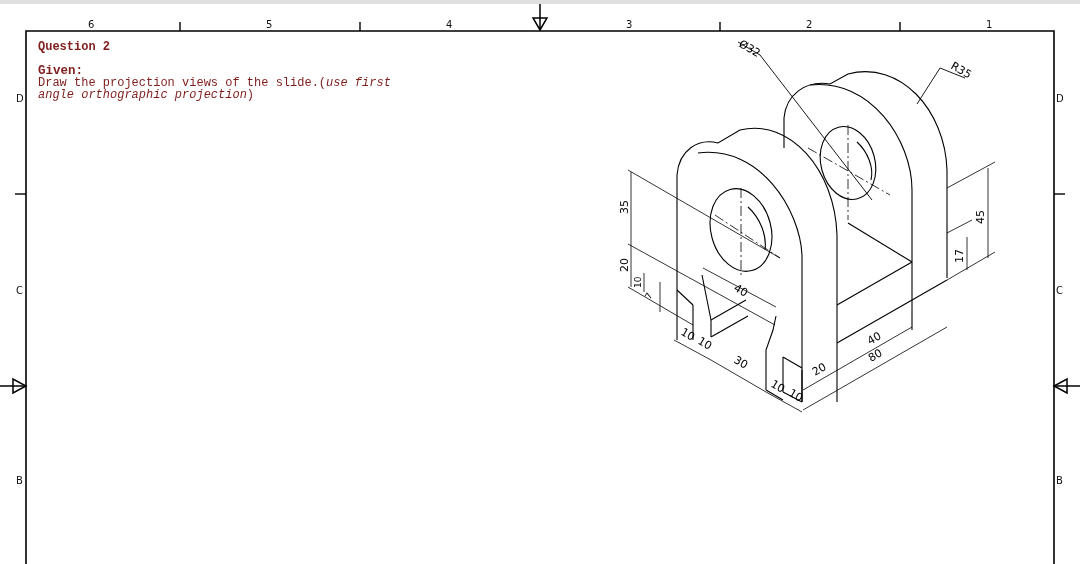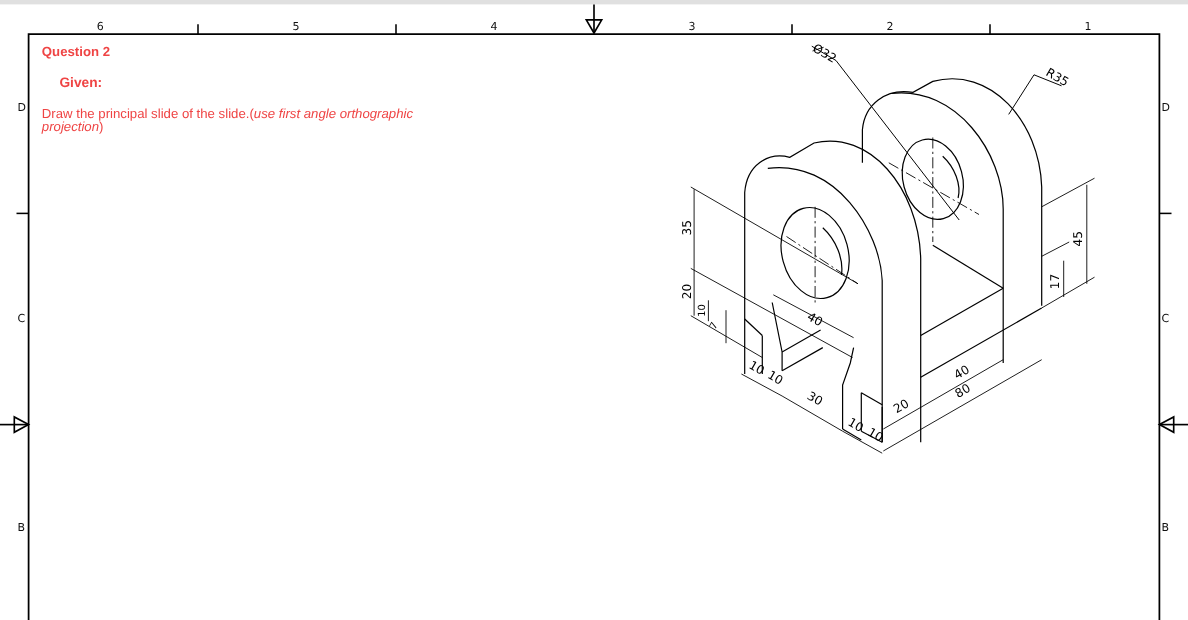--- a/index.html
+++ b/index.html
@@ -1,21 +1,21 @@
 <!DOCTYPE html>
 <html><head>
 <meta charset="utf-8">
 <style>
   html, body { margin:0; padding:0; }
   body { width:1080px; height:564px; background:#ffffff; position:relative; overflow:hidden; font-family:"DejaVu Sans", sans-serif; }
   .topband { position:absolute; left:0; top:0; width:1080px; height:4px; background:#e0e0e0; }
   .zone-label { position:absolute; font-family:"DejaVu Sans", sans-serif; font-size:10px; color:#111; line-height:10px; }
-  .text-block { position:absolute; left:38px; top:41px; width:360px; font-family:Liberation Sans, sans-serif; color:#ef4444; font-size:12px; line-height:12px; }
+  .text-block { position:absolute; left:38px; top:41px; width:360px; font-family:Liberation Mono, monospace; color:#7f1d1d; font-size:12px; line-height:12px; }
   .q-title { font-weight:bold; font-size:12px; margin:0 0 12px 0; }
-  .sec-head { font-weight:bold; font-size:12.5px; margin:16px; }
+  .sec-head { font-weight:bold; font-size:12.5px; margin:0; }
   .sec-body { margin:0 0 9px 0; }
   .sec-body i { font-style:italic; }
   svg.frame { position:absolute; left:0; top:0; }
 </style>
 </head>
 <body>
 
 <div class="topband"></div>
 
 <div class="zone-label" style="left:88px;top:20px;">6</div>
@@ -28,21 +28,21 @@
 <div class="zone-label" style="left:16px;top:94px;">D</div>
 <div class="zone-label" style="left:16px;top:286px;">C</div>
 <div class="zone-label" style="left:16px;top:476px;">B</div>
 <div class="zone-label" style="left:1056px;top:94px;">D</div>
 <div class="zone-label" style="left:1056px;top:286px;">C</div>
 <div class="zone-label" style="left:1056px;top:476px;">B</div>
 
 <div class="text-block">
   <p class="q-title">Question 2</p>
   <p class="sec-head">Given:</p>
-  <p class="sec-body"><span>Draw the principal slide of the slide.(</span><i>use first angle orthographic projection</i><span>)</span></p>
+  <p class="sec-body"><span>Draw the projection views of the slide.(</span><i>use first angle orthographic projection</i><span>)</span></p>
 </div>
 
 <svg class="frame" width="1080" height="564" viewBox="0 0 1080 564">
   <g stroke="#000" fill="none" stroke-width="1.4">
 
     <polyline points="26,564 26,31 1054,31 1054,564" stroke-width="1.6"></polyline>
 
     <line x1="180" y1="22" x2="180" y2="31"></line>
     <line x1="360" y1="22" x2="360" y2="31"></line>
     <line x1="720" y1="22" x2="720" y2="31"></line>

